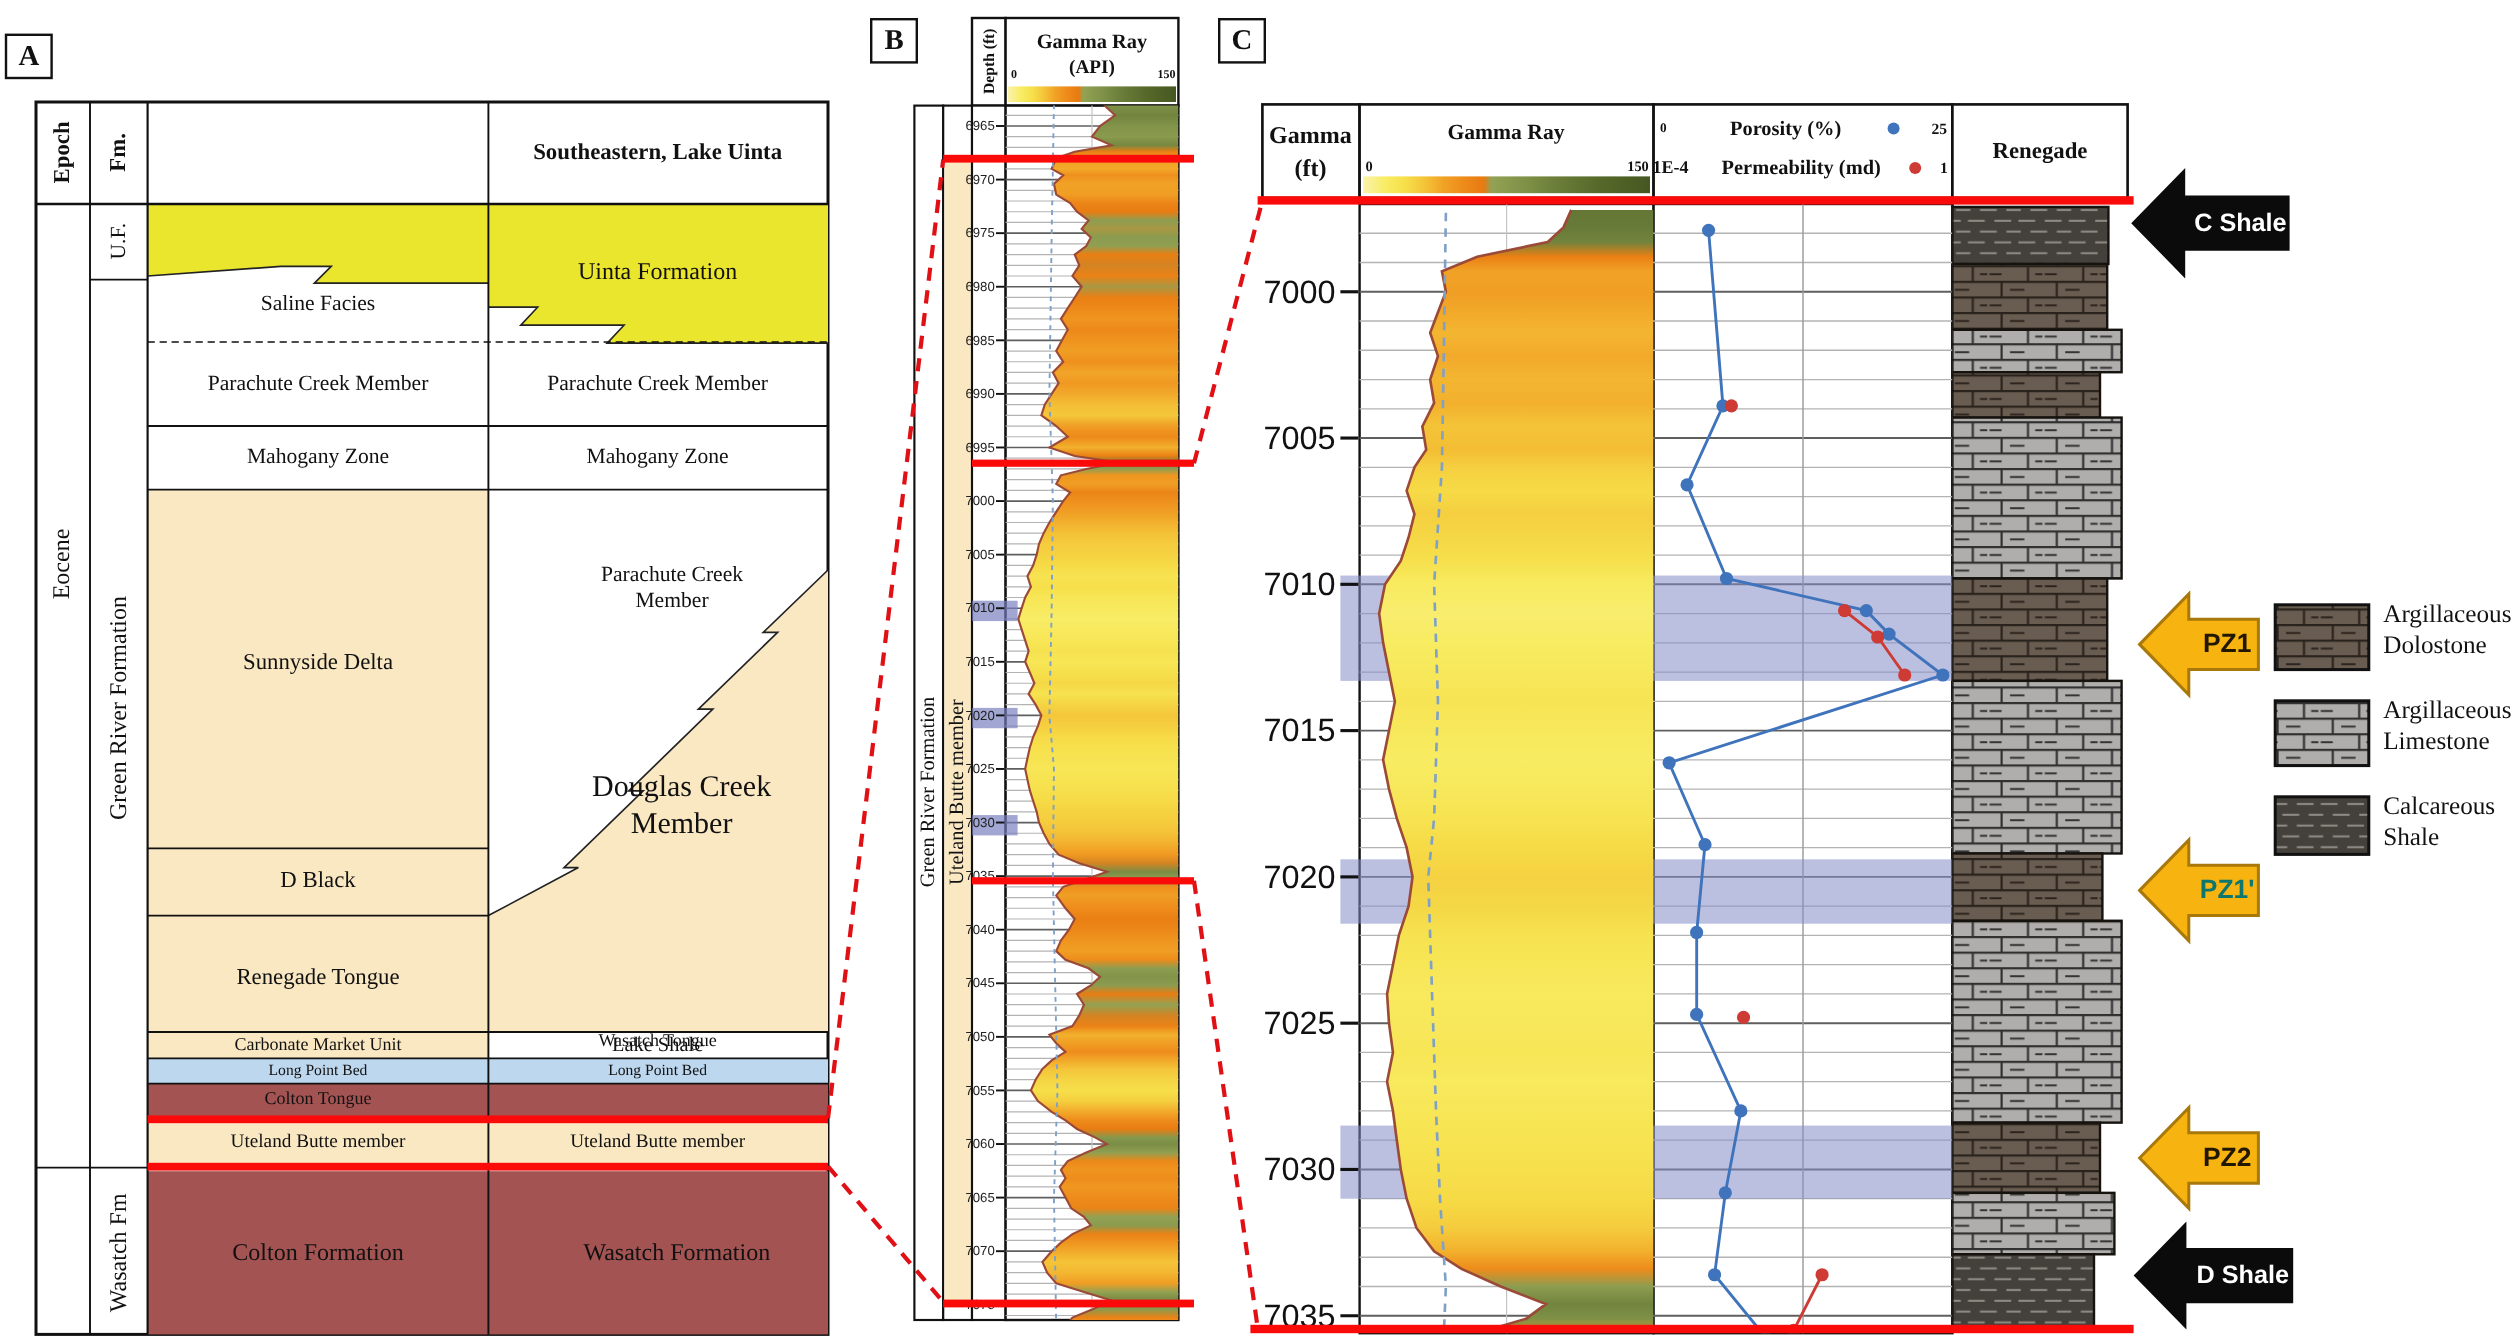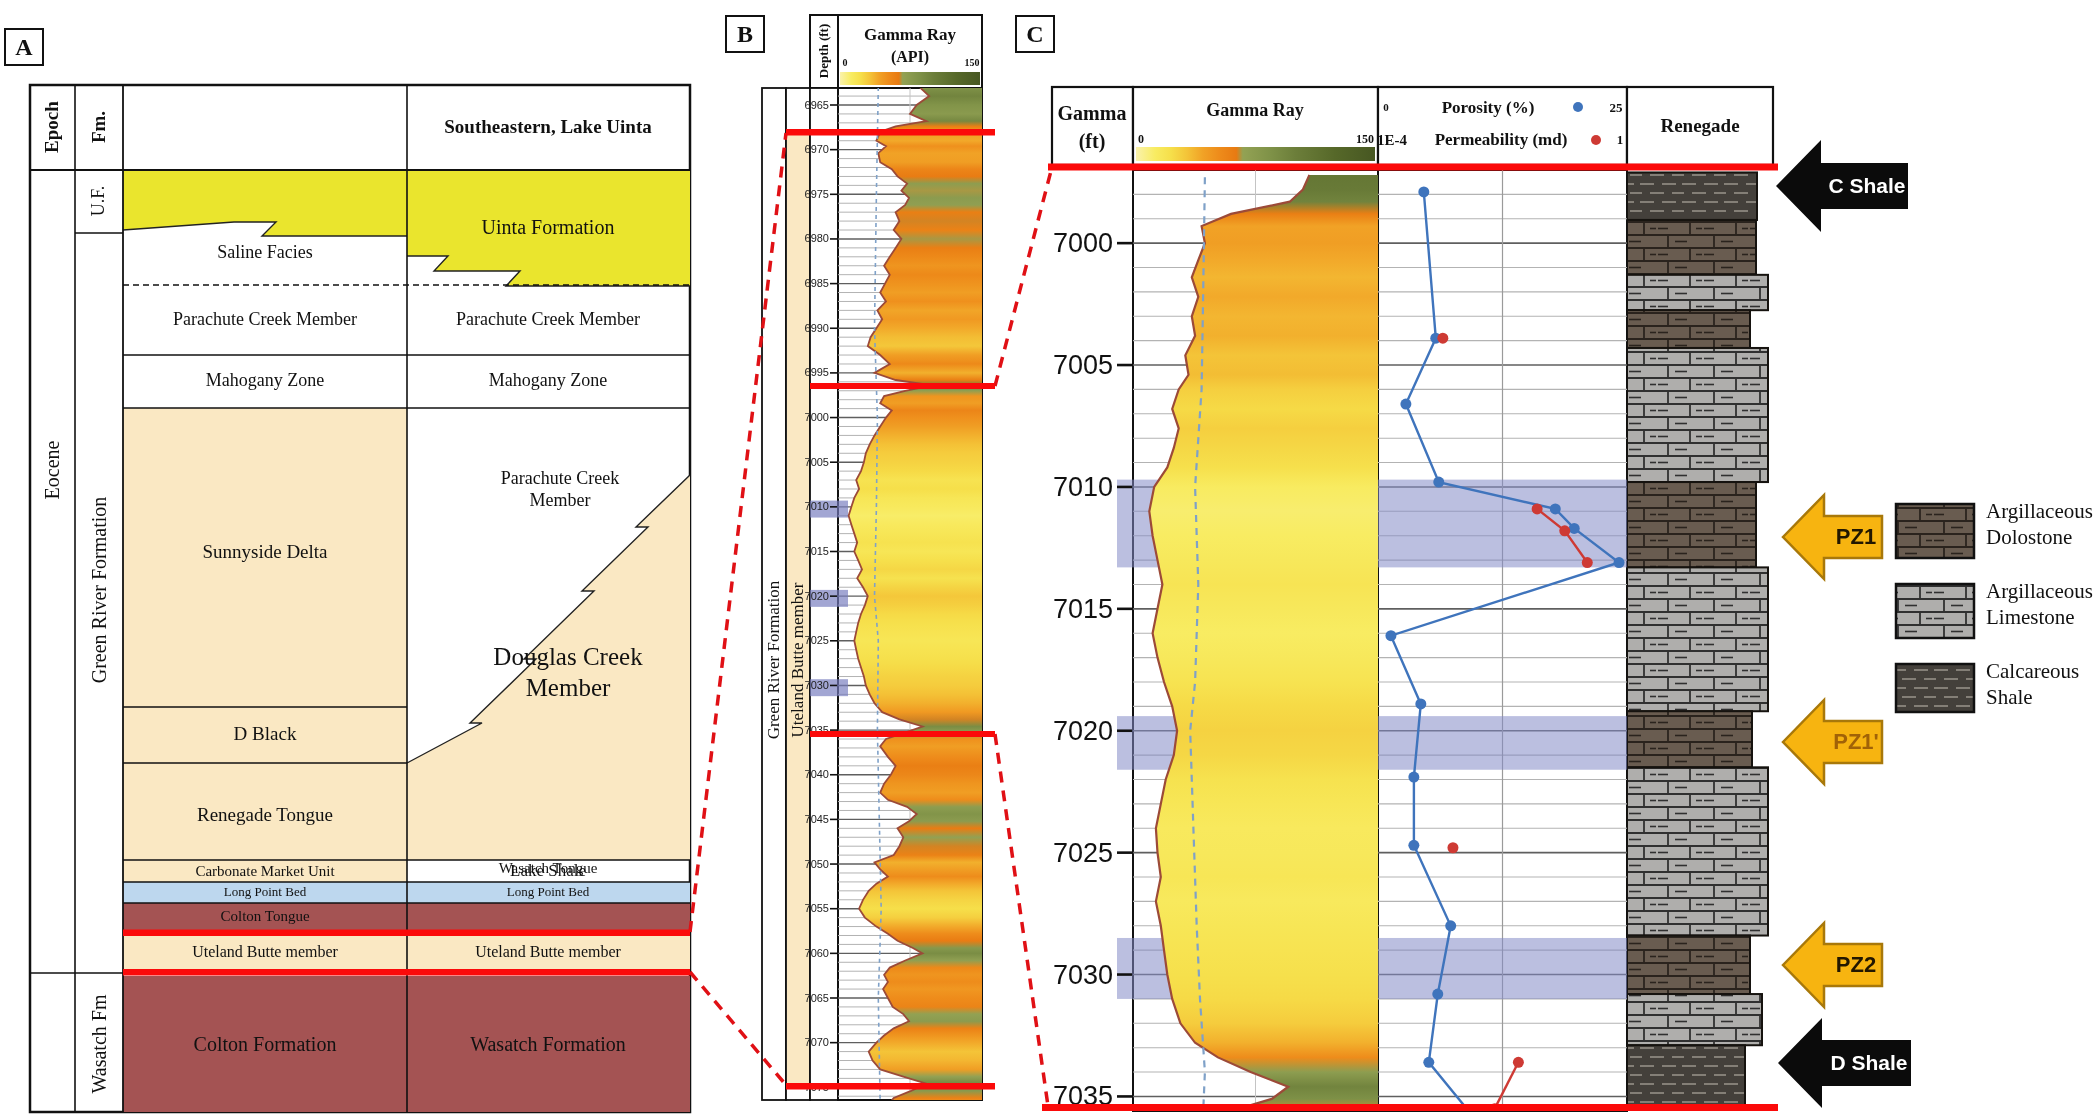--- a/index.html
+++ b/index.html
@@ -633,21 +633,21 @@
   <div class="t" style="left:265px;top:815px;font-size:19px">Renegade Tongue</div>
   <div class="t" style="left:265px;top:871px;font-size:15px">Carbonate Market Unit</div>
   <div class="t" style="left:548px;top:871px;font-size:17px">Lake Shale</div>
   <div class="t" style="left:265px;top:892px;font-size:13px">Long Point Bed</div>
   <div class="t" style="left:548px;top:892px;font-size:13px">Long Point Bed</div>
   <div class="t" style="left:265px;top:916px;font-size:15px">Colton Tongue</div>
   <div class="t" style="left:548px;top:868px;font-size:15px">Wasatch Tongue</div>
   <div class="t" style="left:265px;top:952px;font-size:16px">Uteland Butte member</div>
   <div class="t" style="left:548px;top:952px;font-size:16px">Uteland Butte member</div>
   <div class="t" style="left:265px;top:1044px;font-size:20px">Colton Formation</div>
-  <div class="t" style="left:548px;top:1044px;font-size:20px">Wasatch Formation</div>
+  <div class="t" style="left:564px;top:1044px;font-size:20px">Wasatch Formation</div>
 
   <div class="t b rot" style="left:824px;top:51px;font-size:13px">Depth (ft)</div>
   <div class="t b" style="left:910px;top:35px;font-size:17px">Gamma Ray</div>
   <div class="t b" style="left:910px;top:57px;font-size:16px">(API)</div>
   <div class="t b" style="left:845px;top:63px;font-size:10px">0</div>
   <div class="t b" style="left:972px;top:63px;font-size:10px">150</div>
   <div class="t rot" style="left:774px;top:660px;font-size:17px">Green River Formation</div>
   <div class="t rot" style="left:798px;top:660px;font-size:17px">Uteland Butte member</div>
 
   <div class="t b" style="left:1092px;top:113px;font-size:20px">Gamma</div>
@@ -658,21 +658,21 @@
   <div class="t b" style="left:1386px;top:108px;font-size:11px">0</div>
   <div class="t b" style="left:1488px;top:108px;font-size:17px">Porosity (%)</div>
   <div class="t b" style="left:1616px;top:108px;font-size:13px">25</div>
   <div class="t b" style="left:1392px;top:140px;font-size:15px">1E-4</div>
   <div class="t b" style="left:1501px;top:140px;font-size:17px">Permeability (md)</div>
   <div class="t b" style="left:1620px;top:140px;font-size:13px">1</div>
   <div class="t b" style="left:1700px;top:126px;font-size:19px">Renegade</div>
 
   <div class="t b sans w" style="left:1867px;top:186px;font-size:21px">C Shale</div>
   <div class="t b sans" style="left:1856px;top:537px;font-size:22px;color:#221700">PZ1</div>
-  <div class="t b sans" style="left:1856px;top:742px;font-size:22px;color:#a16207">PZ1'</div>
+  <div class="t b sans" style="left:1856px;top:742px;font-size:22px;color:#0f766e">PZ1'</div>
   <div class="t b sans" style="left:1856px;top:965px;font-size:22px;color:#221700">PZ2</div>
   <div class="t b sans w" style="left:1869px;top:1063px;font-size:21px">D Shale</div>
 
   <div class="t tl" style="left:1986px;top:512px;font-size:21px">Argillaceous</div>
   <div class="t tl" style="left:1986px;top:538px;font-size:21px">Dolostone</div>
   <div class="t tl" style="left:1986px;top:592px;font-size:21px">Argillaceous</div>
   <div class="t tl" style="left:1986px;top:618px;font-size:21px">Limestone</div>
   <div class="t tl" style="left:1986px;top:672px;font-size:21px">Calcareous</div>
   <div class="t tl" style="left:1986px;top:698px;font-size:21px">Shale</div>
 </div>

